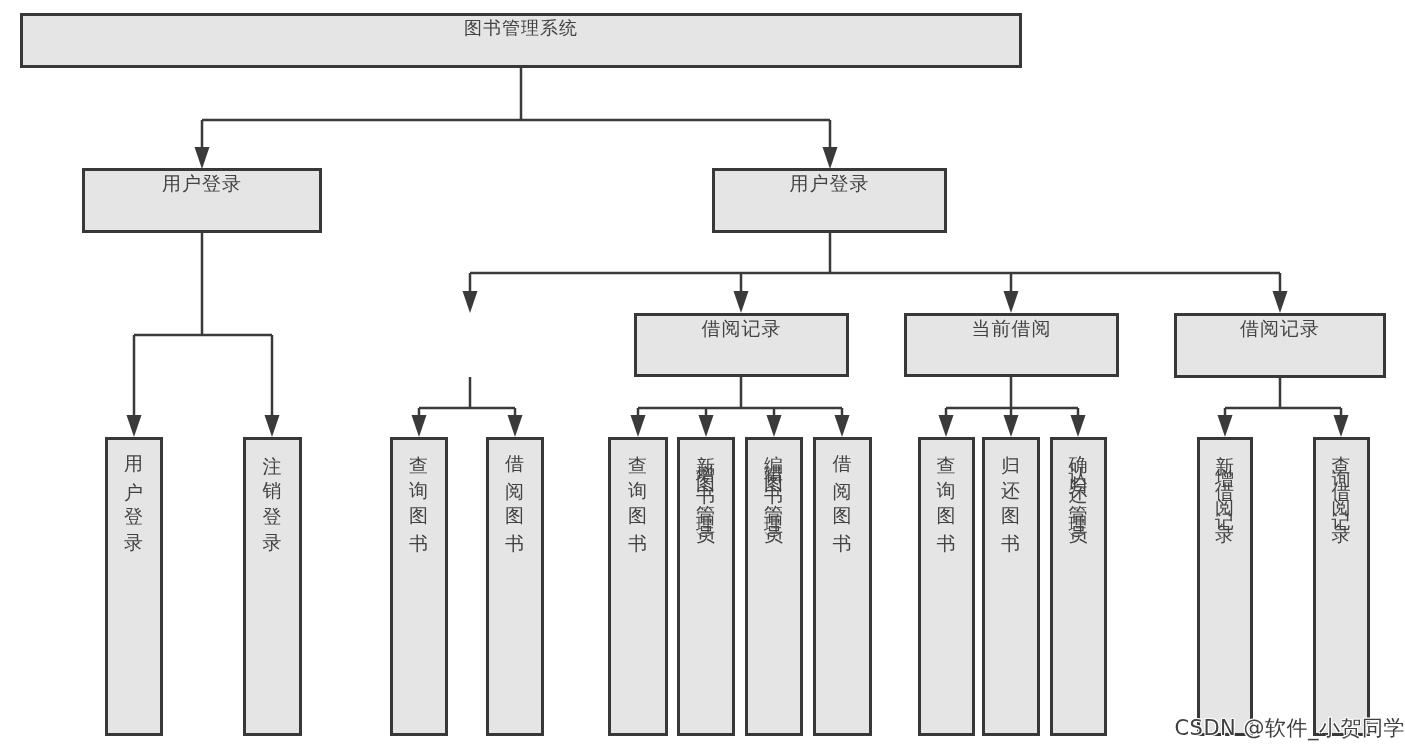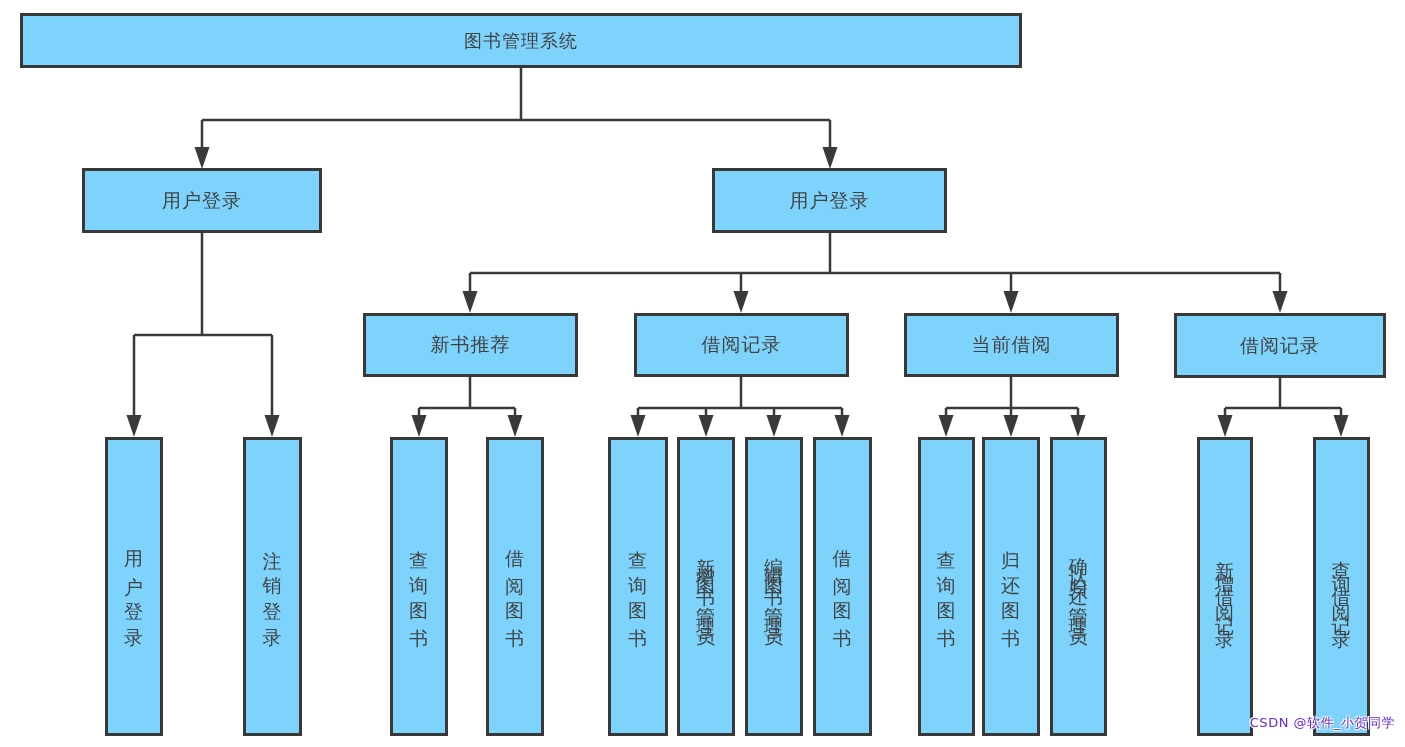--- a/index.html
+++ b/index.html
@@ -26,24 +26,23 @@
     stroke: #3a3a3a;
     stroke-width: 2.5;
   }
   .head {
     fill: #3a3a3a;
     stroke: none;
   }
   .node {
     position: absolute;
     box-sizing: border-box;
-    background: #7dd3fc;
+    background: #e5e5e5;
     border: 3px solid #383838;
     display: flex;
-    align-items: center;
     justify-content: center;
     color: #424242;
     z-index: 1;
   }
   .h-node {
     font-size: 19px;
     letter-spacing: 1px;
     white-space: nowrap;
   }
   .root-node {
@@ -59,25 +58,25 @@
     font-size: 19px;
     line-height: 1;
     white-space: nowrap;
   }
   .vs-wide  { letter-spacing: 26px; }
   .vs-mid   { letter-spacing: 14px; }
   .vs-tight { letter-spacing: 10px; }
   .watermark {
     position: absolute;
     top: 714px;
-    right: 10px;
+    right: 0;
     z-index: 2;
-    font-size: 13px;
+    font-size: 21px;
     letter-spacing: 0.5px;
-    color: #6d28d9;
+    color: #404040;
     text-shadow: -1px -1px 0 #ffffff, 1px -1px 0 #ffffff,
                  -1px 1px 0 #ffffff, 1px 1px 0 #ffffff;
     white-space: nowrap;
   }
 </style>
 </head>
 <body>
 
 <div class="canvas">
 
@@ -122,23 +121,20 @@
     <span>图书管理系统</span>
   </div>
 
   <div class="node h-node" style="left:82px;top:168px;width:240px;height:65px">
     <span>用户登录</span>
   </div>
   <div class="node h-node" style="left:712px;top:168px;width:235px;height:65px">
     <span>用户登录</span>
   </div>
 
-  <div class="node h-node" style="left:363px;top:313px;width:215px;height:64px">
-    <span>新书推荐</span>
-  </div>
   <div class="node h-node" style="left:634px;top:313px;width:215px;height:64px">
     <span>借阅记录</span>
   </div>
   <div class="node h-node" style="left:904px;top:313px;width:215px;height:64px">
     <span>当前借阅</span>
   </div>
   <div class="node h-node" style="left:1174px;top:313px;width:212px;height:65px">
     <span>借阅记录</span>
   </div>
 

